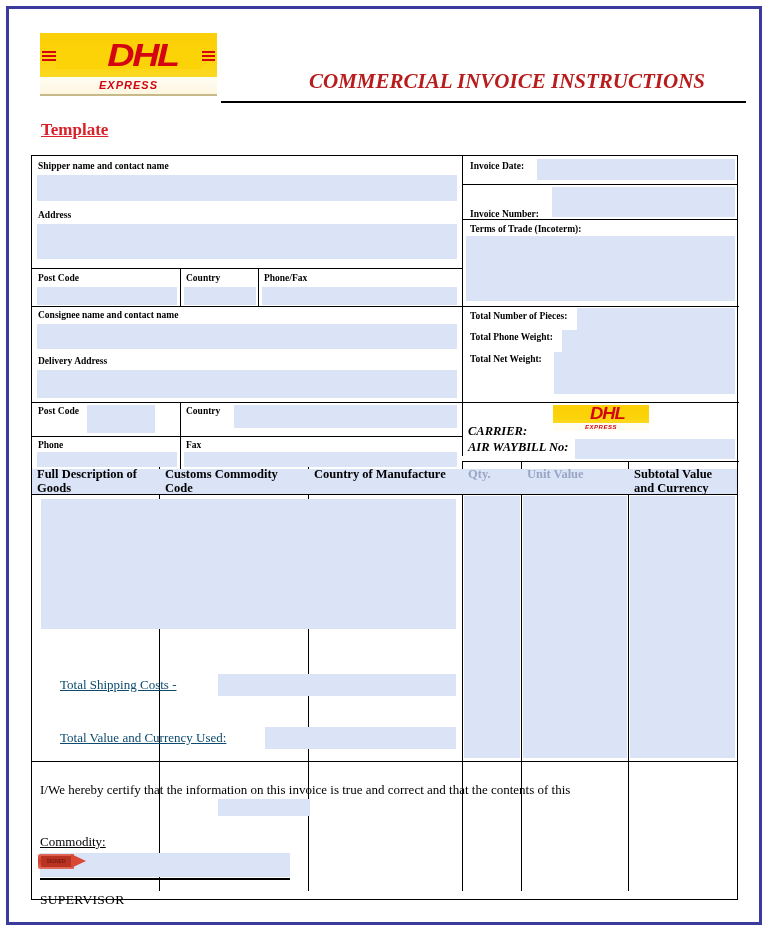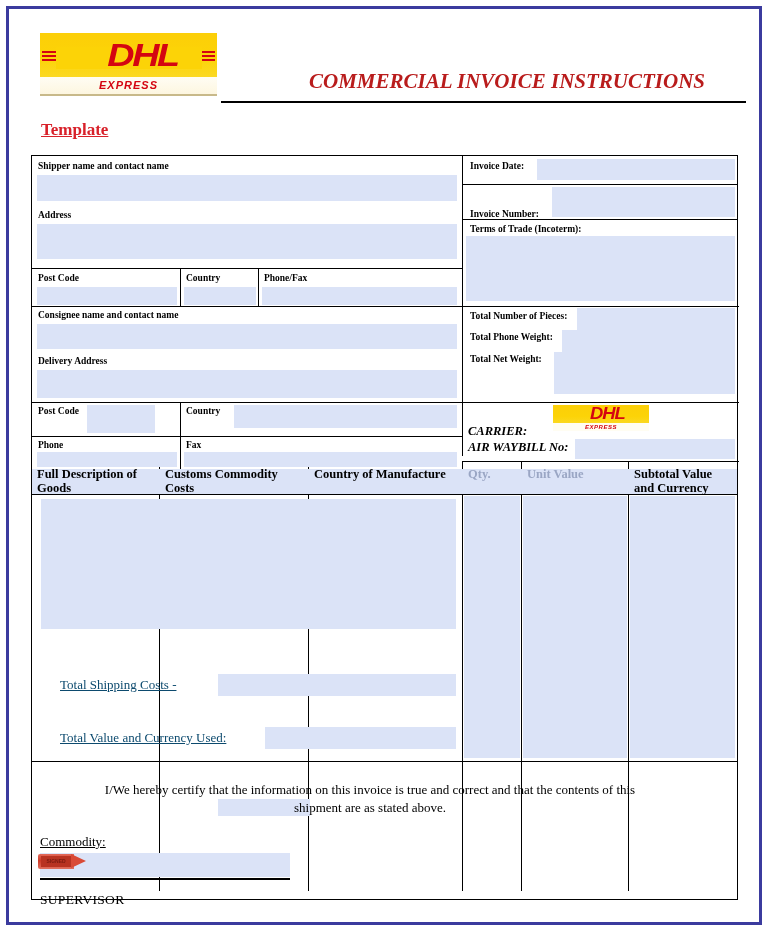--- a/index.html
+++ b/index.html
@@ -254,21 +254,20 @@
   }
 
   .certify {
     position: absolute;
     font-family: "Liberation Serif", serif;
     font-size: 13px;
     color: #000;
     line-height: 18px;
     z-index: 5;
     width: 660px;
-    text-align: center;
   }
   .sig-lbl {
     position: absolute;
     font-family: "Liberation Serif", serif;
     font-size: 13px;
     color: #000;
     text-decoration: underline;
     z-index: 5;
   }
   .supervisor {
@@ -431,21 +430,21 @@
     <div class="fill" style="left:0px; top:313px; width:705px; height:25px; background:#dbe3f7;"></div>
 
     <div class="hdr" style="left:5px; top:311px;">
       <div>Full Description of</div>
       <div>Goods</div>
     </div>
 
     <div class="cell bl" style="left:127px; top:305px; width:0; height:430px;"></div>
     <div class="hdr" style="left:133px; top:311px;">
       <div>Customs Commodity</div>
-      <div>Costs</div>
+      <div>Code</div>
     </div>
 
     <div class="cell bl" style="left:276px; top:305px; width:0; height:430px;"></div>
     <div class="hdr" style="left:282px; top:311px;">
       <div>Country of Manufacture</div>
     </div>
 
     <div class="cell bl" style="left:430px; top:305px; width:0; height:430px;"></div>
     <div class="hdr muted" style="left:436px; top:311px;">
       <div>Qty.</div>
@@ -471,21 +470,20 @@
     <div class="total-lbl" style="left:28px; top:521px;">Total Shipping Costs -</div>
     <div class="fill" style="left:186px; top:518px; width:238px; height:22px;"></div>
 
     <div class="total-lbl" style="left:28px; top:574px;">Total Value and Currency Used:</div>
     <div class="fill" style="left:233px; top:571px; width:191px; height:22px;"></div>
 
     <div class="cell bb" style="left:0px; top:605px; width:705px; height:0;"></div>
 
     <div class="certify" style="left:8px; top:625px;">
       <div>I/We hereby certify that the information on this invoice is true and correct and that the contents of this</div>
-      <div>shipment are as stated above.</div>
     </div>
     <div class="fill" style="left:186px; top:643px; width:92px; height:17px;"></div>
 
     <div class="sig-lbl" style="left:8px; top:678px;">Commodity:</div>
 
     <div class="fill" style="left:8px; top:697px; width:250px; height:24px;"></div>
 
     <div class="red-arrow" style="left:6px; top:698px;">
       <div class="body"></div>
       <div class="tip"></div>

